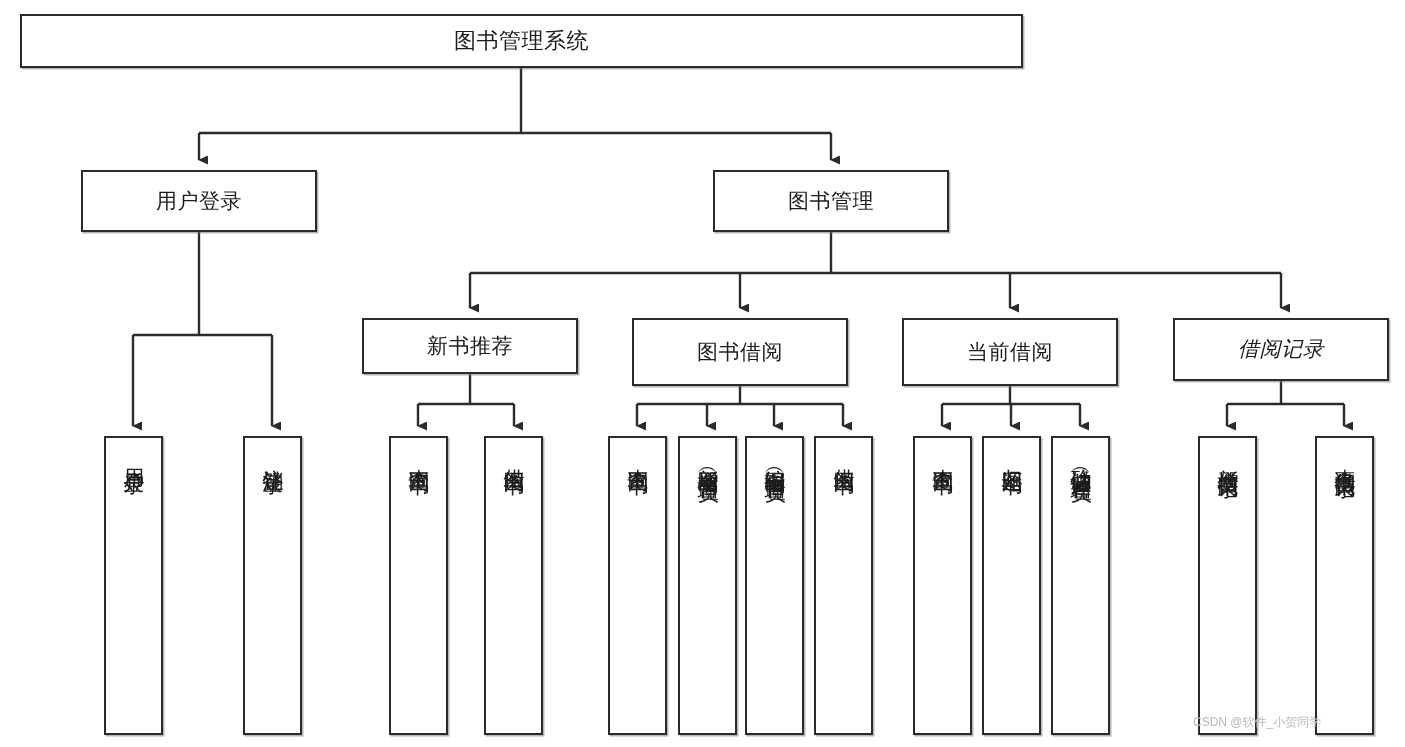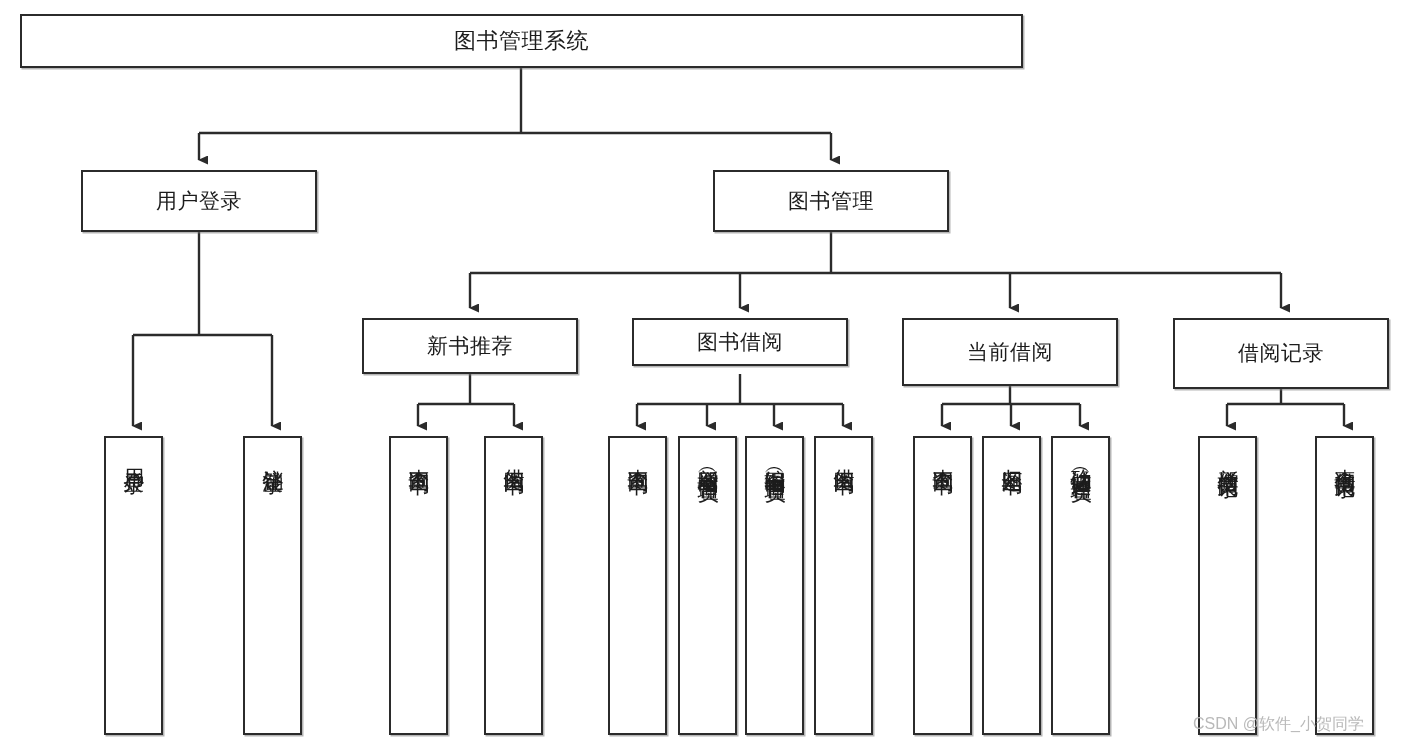--- a/index.html
+++ b/index.html
@@ -57,21 +57,21 @@
     writing-mode: vertical-rl;
     text-orientation: upright;
     font-size: 21px;
     letter-spacing: 2px;
     white-space: nowrap;
   }
   #watermark {
     position: absolute;
     left: 1193px;
     top: 714px;
-    font-size: 16px;
+    font-size: 12px;
     color: #b9b9b9;
     z-index: 5;
     white-space: nowrap;
     font-family: "Liberation Sans", "DejaVu Sans", sans-serif;
   }
 </style>
 </head>
 <body>
 
 <div id="canvas">
@@ -133,27 +133,27 @@
   <div class="node horiz" style="left:81px; top:170px; width:236px; height:62px;">
     <span class="label">用户登录</span>
   </div>
   <div class="node horiz" style="left:362px; top:318px; width:216px; height:56px;">
     <span class="label">新书推荐</span>
   </div>
 
   <div class="node horiz" style="left:713px; top:170px; width:236px; height:62px;">
     <span class="label">图书管理</span>
   </div>
-  <div class="node horiz" style="left:632px; top:318px; width:216px; height:48px;">
+  <div class="node horiz" style="left:632px; top:318px; width:216px; height:68px;">
     <span class="label">图书借阅</span>
   </div>
   <div class="node horiz" style="left:902px; top:318px; width:216px; height:68px;">
     <span class="label">当前借阅</span>
   </div>
-  <div class="node horiz" style="left:1173px; top:318px; width:216px; height:71px;">
+  <div class="node horiz" style="left:1173px; top:318px; width:216px; height:63px;font-style:italic;">
     <span class="label">借阅记录</span>
   </div>
 
   <div class="node vert" style="left:104px; top:436px; width:59px; height:299px;">
     <span class="label">用户登录</span>
   </div>
   <div class="node vert" style="left:243px; top:436px; width:59px; height:299px;">
     <span class="label">注销登录</span>
   </div>
 

